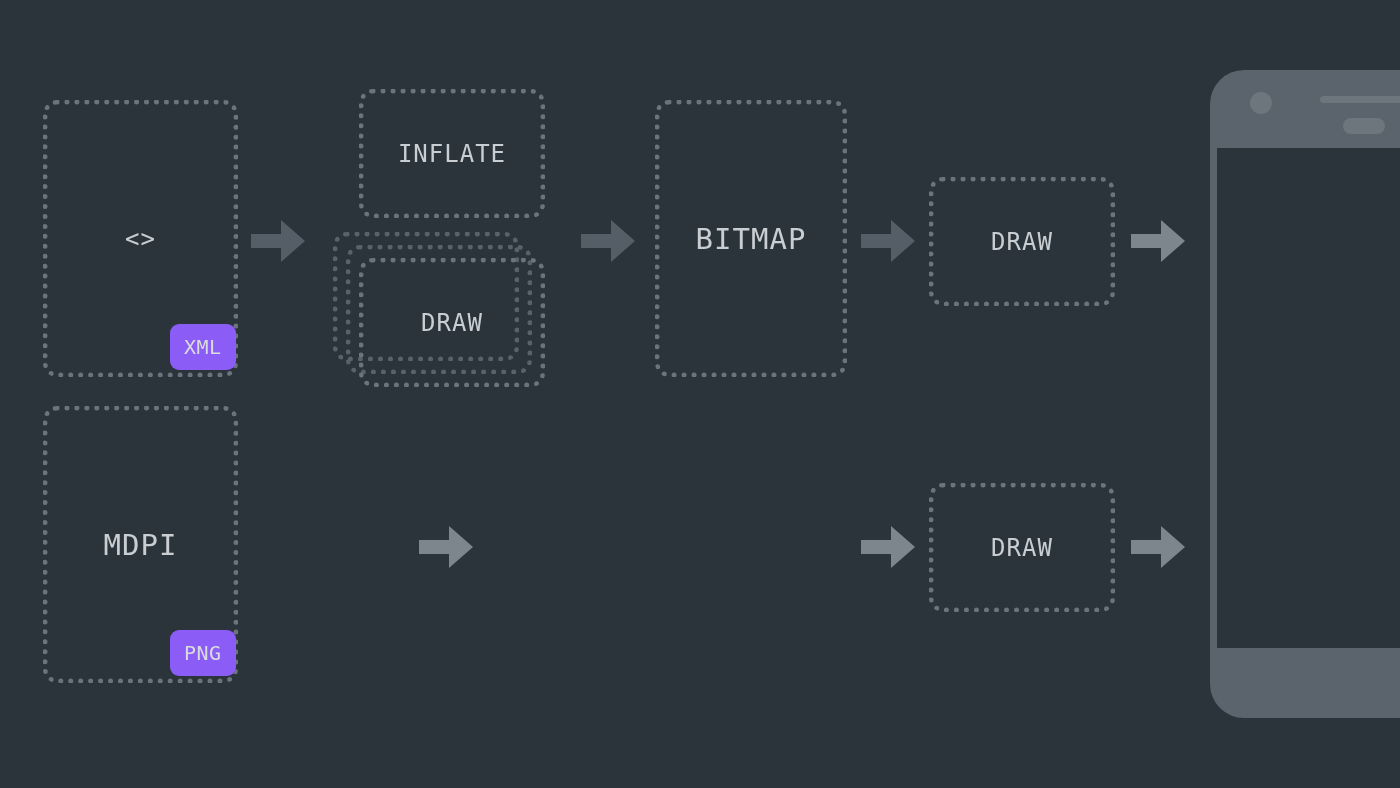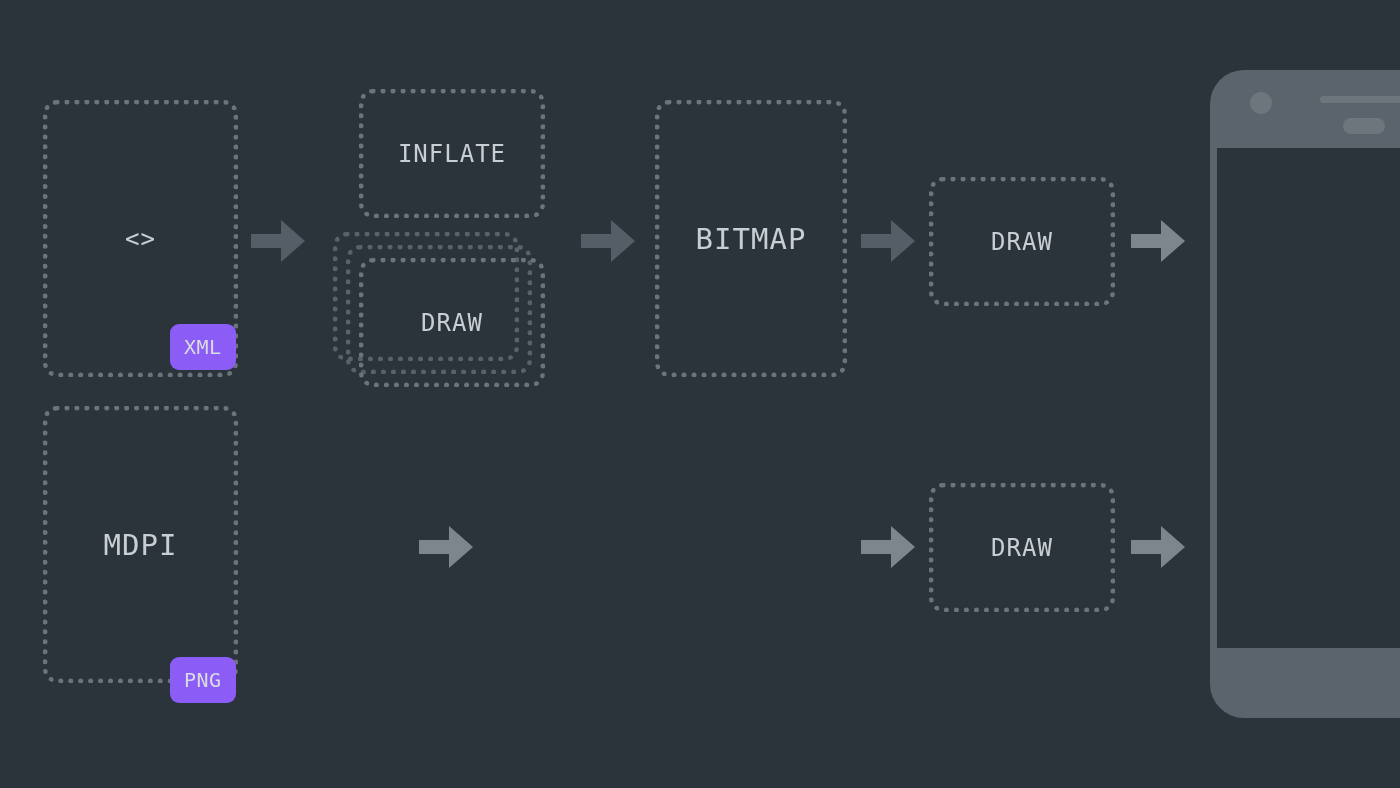--- a/index.html
+++ b/index.html
@@ -140,21 +140,21 @@
 
   <div class="arrow" style="left:1131px; top:218px; width:54px; height:46px;">
     <svg width="54" height="46" viewBox="0 0 54 46">
       <path d="M0 16 L30 16 L30 2 L54 23 L30 44 L30 30 L0 30 Z" fill="#7e868d"></path>
     </svg>
   </div>
 
   <div class="dbox big" style="left:43px; top:406px; width:195px; height:277px;text-align:center;">
     <span class="label">MDPI</span>
   </div>
-  <div class="badge" style="left:170px; top:630px;margin-top:27px;">
+  <div class="badge" style="left:170px; top:630px;">
     <span>PNG</span>
   </div>
 
   <div class="arrow" style="left:419px; top:524px; width:54px; height:46px;">
     <svg width="54" height="46" viewBox="0 0 54 46">
       <path d="M0 16 L30 16 L30 2 L54 23 L30 44 L30 30 L0 30 Z" fill="#7e868d"></path>
     </svg>
   </div>
 
 

